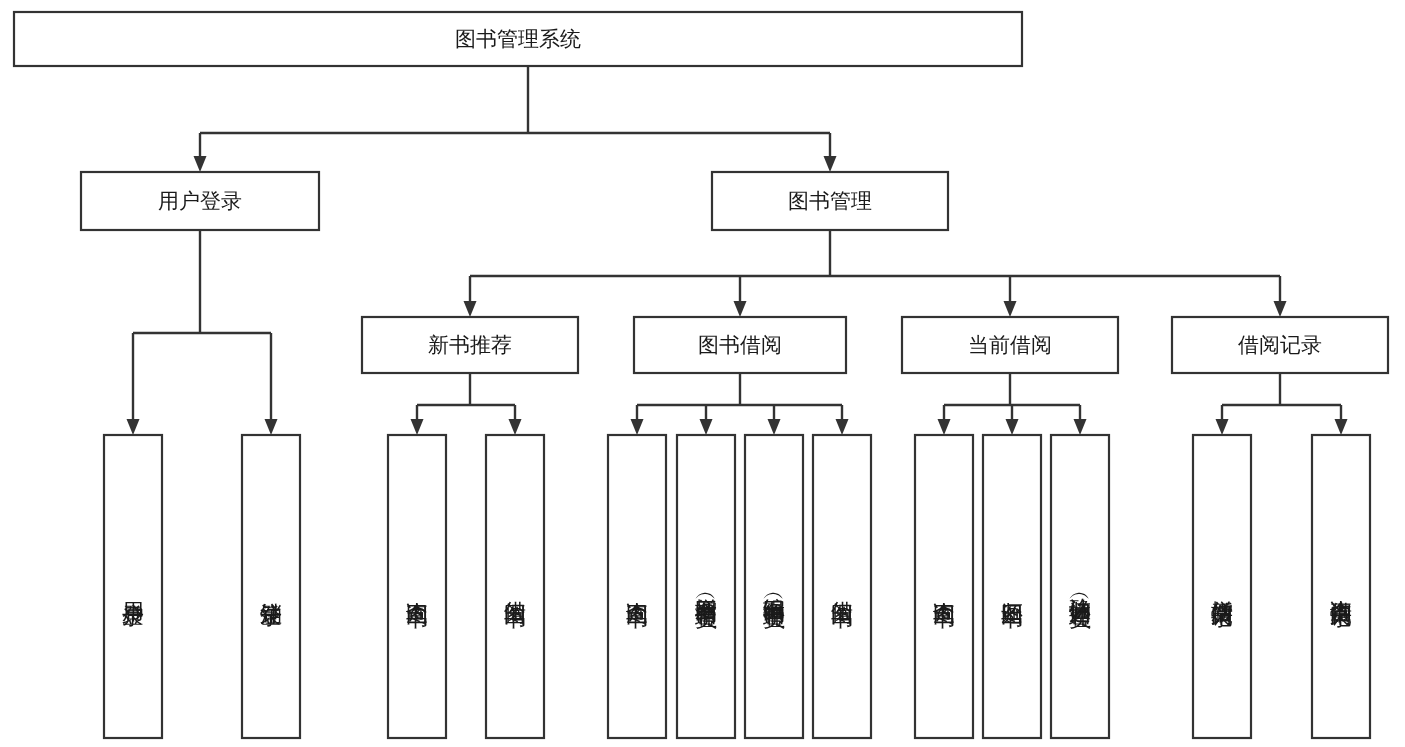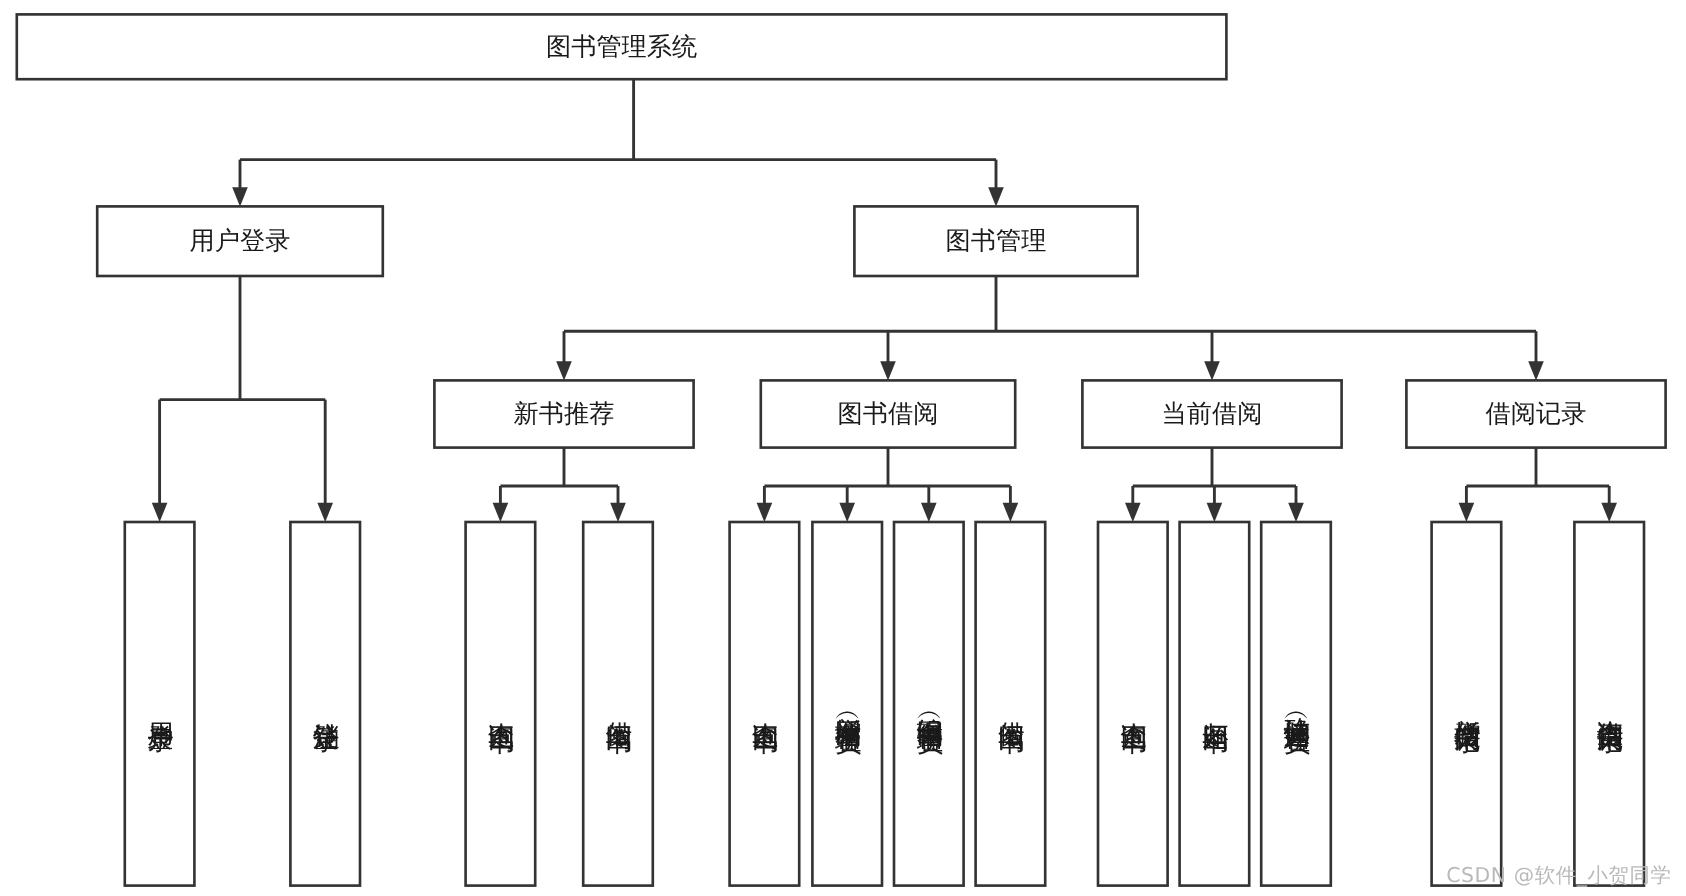--- a/index.html
+++ b/index.html
@@ -258,14 +258,13 @@
         <span class="vtext">确认归还（管理员）</span>
       </div>
       <div class="vtext-wrap" style="left: 1193px; top: 435px; width: 58px; height: 303px;">
         <span class="vtext">新增借阅记录</span>
       </div>
       <div class="vtext-wrap" style="left: 1312px; top: 435px; width: 58px; height: 303px;">
         <span class="vtext">查询借阅记录</span>
       </div>
     </div>
 
-  <div class="watermark">CSDN @软件_小贺同学</div>
 </div>
 
 </body></html>

